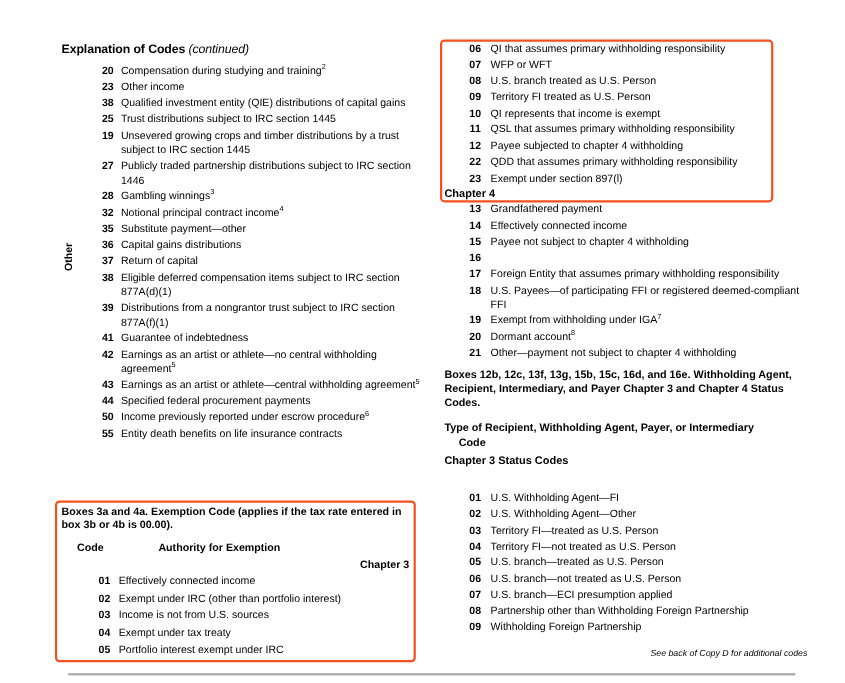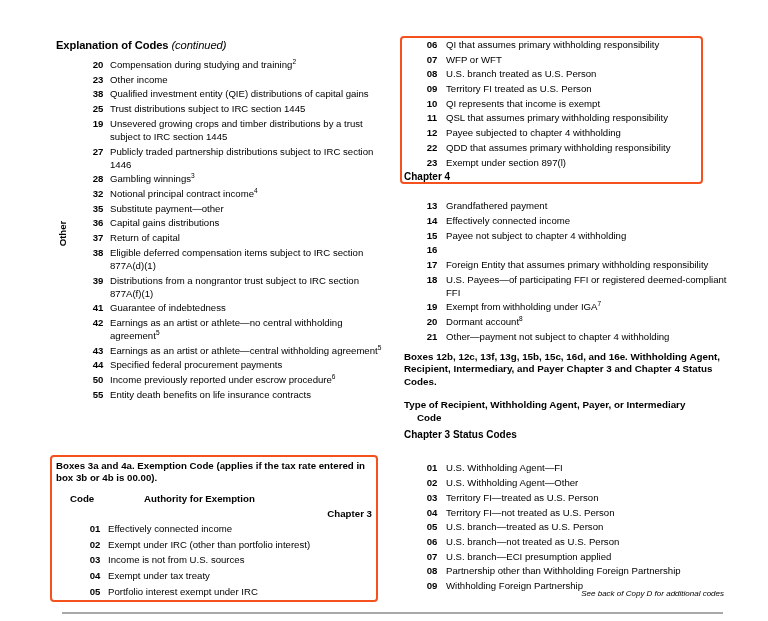--- a/index.html
+++ b/index.html
@@ -47,21 +47,21 @@
   }
   .section-head .cont {
     font-weight: normal;
     font-style: italic;
   }
 
   .sub-head {
     font-size: 10px;
     font-weight: bold;
     line-height: 13px;
-    margin: 1px 0 16px 0;
+    margin: 1px 0 1px 0;
   }
 
   .block-head {
     font-size: 10px;
     font-weight: bold;
     line-height: 13.2px;
     margin-top: 9px;
     margin-bottom: 20px;
   }
 
@@ -176,21 +176,21 @@
   .indent-code {
     font-size: 9.8px;
     font-weight: bold;
     line-height: 13px;
     padding-left: 13px;
   }
 
   
   .footnote {
     position: absolute;
-    right: 44px;
+    right: 34px;
     top: 588px;
     font-size: 8px;
     font-style: italic;
     line-height: 11px;
     white-space: nowrap;
   }
 
   .hrule {
     position: absolute;
     left: 62px;

